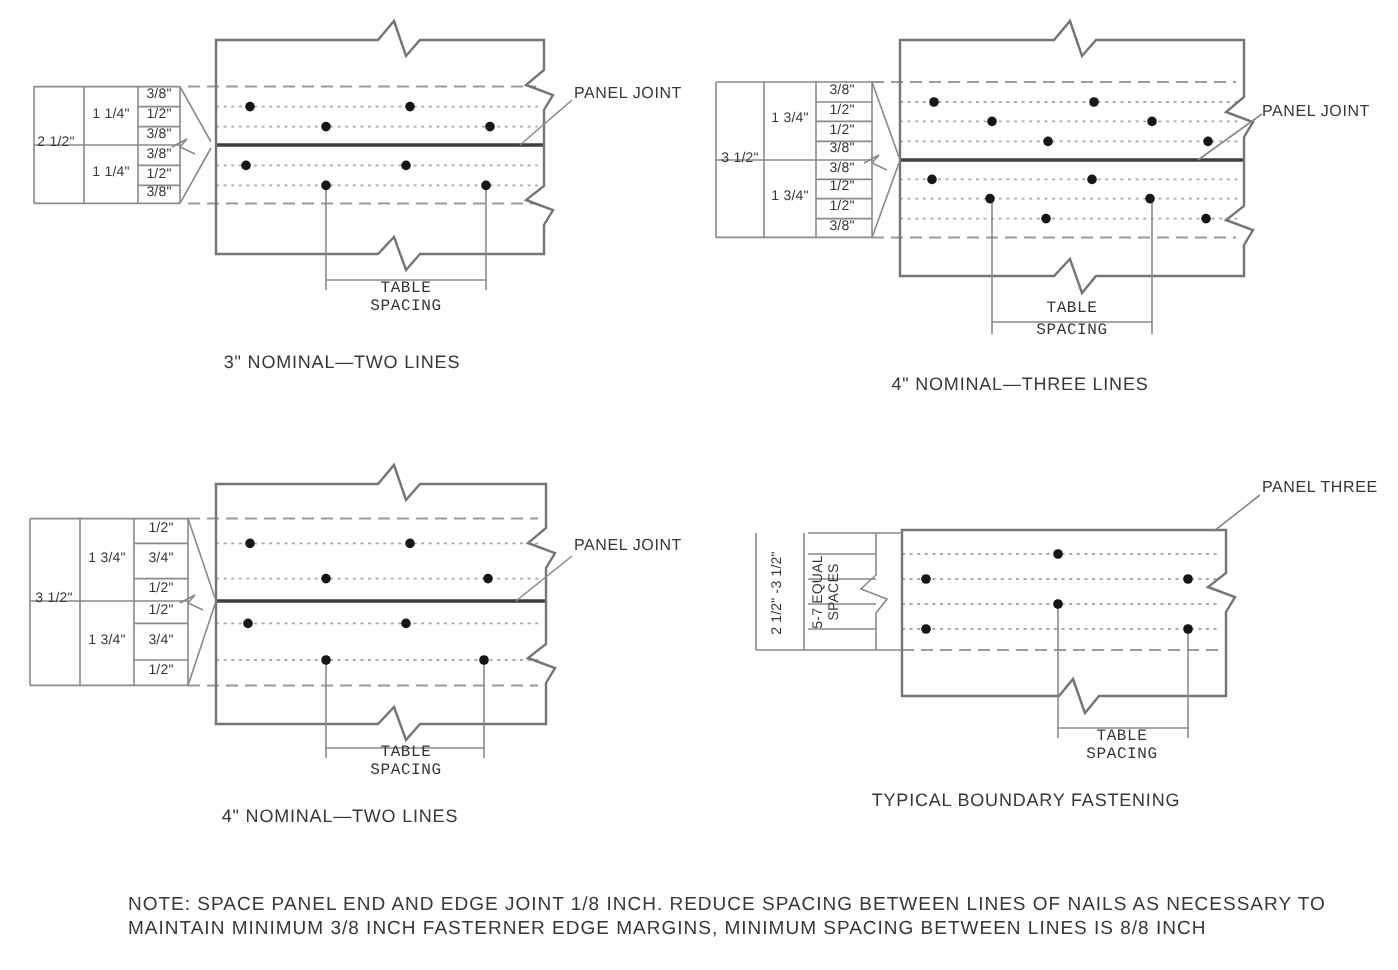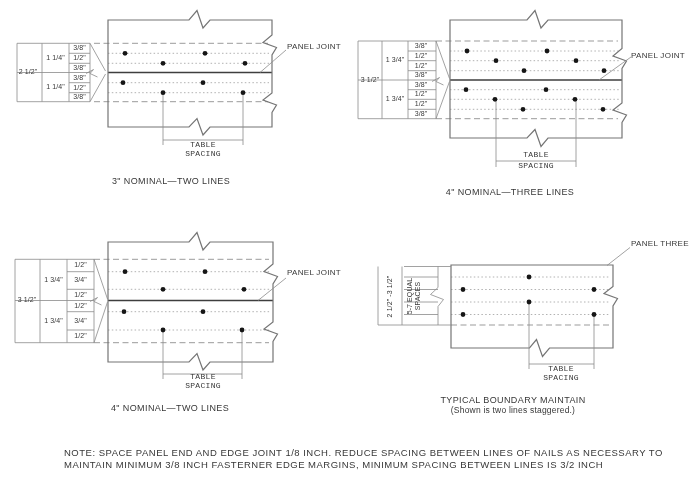--- a/index.html
+++ b/index.html
@@ -159,19 +159,18 @@
   <div class="lbl caption" style="left:85px;top:404px;width:170px;">4" NOMINAL—TWO LINES</div>
 
   <div class="lbl dim rot" style="left:360px;top:292px;width:60px;height:9px;">2 1/2" -3 1/2"</div>
   <div class="lbl dim rot" style="left:385px;top:288px;width:58px;height:16px;line-height:8px;">
     <div>5-7 EQUAL</div>
     <div>SPACES</div>
   </div>
   <div class="lbl callout" style="left:631px;top:240px;">PANEL THREE</div>
   <div class="lbl ts" style="left:526px;top:365px;width:70px;">TABLE</div>
   <div class="lbl ts" style="left:526px;top:374px;width:70px;">SPACING</div>
-  <div class="lbl caption" style="left:428px;top:396px;width:170px;">TYPICAL BOUNDARY MAINTAIN</div>
-  <div class="lbl subcaption" style="left:428px;top:406px;width:170px;">(Shown is two lines staggered.)</div>
+  <div class="lbl caption" style="left:428px;top:396px;width:170px;">TYPICAL BOUNDARY FASTENING</div>
 
   <div class="lbl note" style="left:64px;top:448px;">NOTE: SPACE PANEL END AND EDGE JOINT 1/8 INCH. REDUCE SPACING BETWEEN LINES OF NAILS AS NECESSARY TO</div>
-  <div class="lbl note" style="left:64px;top:459.5px;">MAINTAIN MINIMUM 3/8 INCH FASTERNER EDGE MARGINS, MINIMUM SPACING BETWEEN LINES IS 3/2 INCH</div>
+  <div class="lbl note" style="left:64px;top:459.5px;">MAINTAIN MINIMUM 3/8 INCH FASTERNER EDGE MARGINS, MINIMUM SPACING BETWEEN LINES IS 8/8 INCH</div>
 
 </div>
 
 </body></html>

